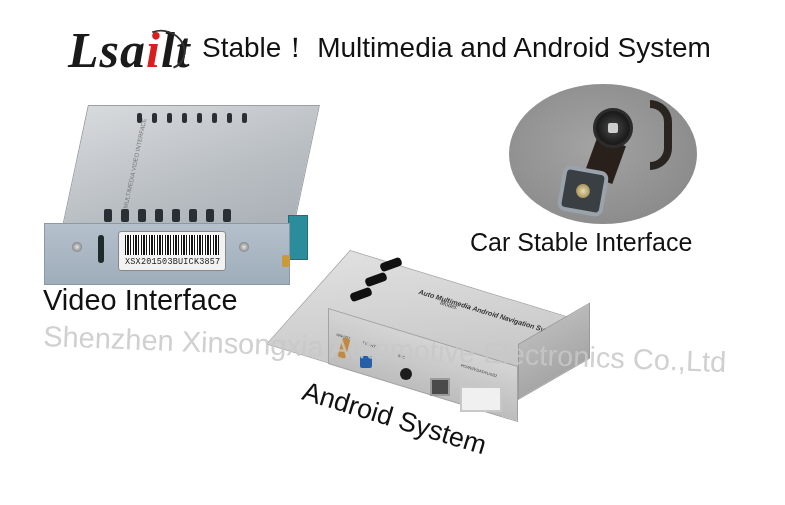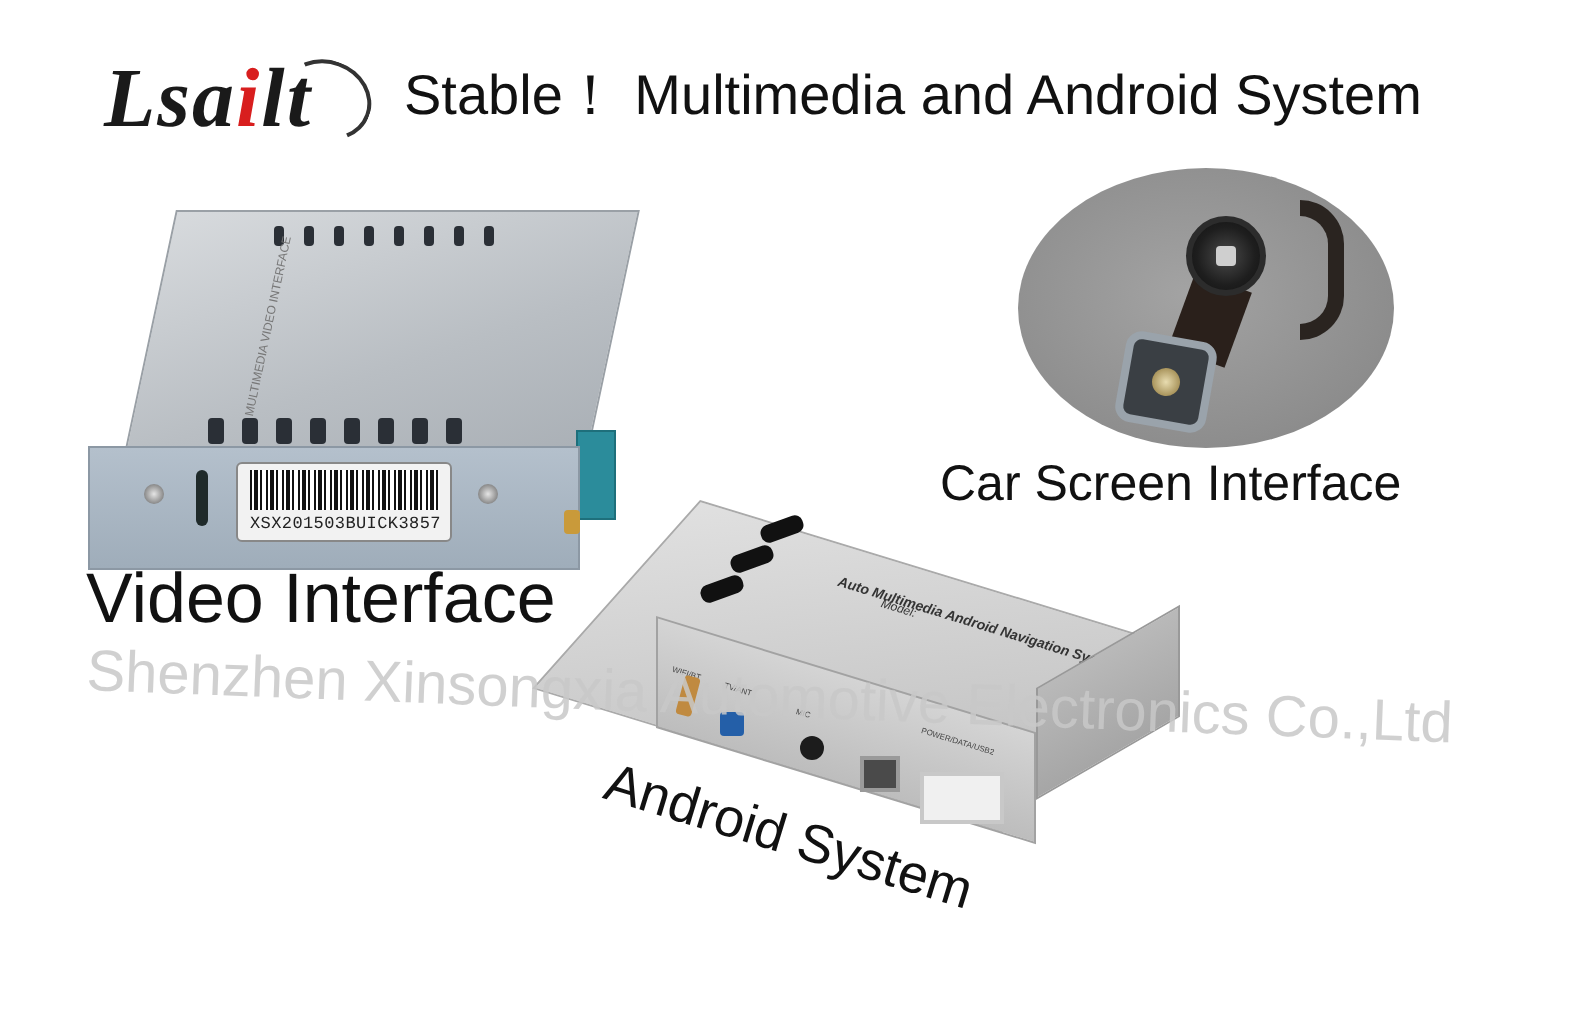--- a/index.html
+++ b/index.html
@@ -1,21 +1,21 @@
 <!DOCTYPE html>
 <html><head>
 <meta charset="utf-8">
 <style>
   * { box-sizing: border-box; margin: 0; padding: 0; }
   html, body { width: 785px; height: 505px; background: #ffffff; overflow: hidden; }
   body { position: relative; font-family: "Liberation Sans", sans-serif; color: #111; }
 
   
   .logo { position: absolute; left: 48px; top: 24px; width: 140px; height: 52px; }
-  .logo-text { position: absolute; left: 4px; top: 2px; font-family: "Liberation Serif", serif; font-style: italic; font-weight: bold; font-size: 42px; letter-spacing: 1px; color: #1a1a1a; line-height: 48px; text-align: center; }
+  .logo-text { position: absolute; left: 20px; top: 2px; font-family: "Liberation Serif", serif; font-style: italic; font-weight: bold; font-size: 50px; letter-spacing: 1px; color: #1a1a1a; line-height: 48px; text-align: center; }
   .logo-text .accent { color: #d81e1e; }
   .logo-swoosh { position: absolute; left: 92px; top: 6px; width: 46px; height: 40px; border: 2px solid #333; border-radius: 50%; border-left-color: transparent; border-bottom-color: transparent; transform: rotate(20deg); }
 
   .headline { position: absolute; left: 202px; top: 30px; font-size: 28px; line-height: 36px; color: #111; white-space: nowrap; }
 
   
   .video-device { position: absolute; left: 42px; top: 105px; width: 270px; height: 185px; }
   .vd-top { position: absolute; left: 20px; top: 0; width: 232px; height: 122px; background: linear-gradient(160deg, #d7dadd 0%, #b9bec3 60%, #aab0b6 100%); transform: skewX(-12deg); transform-origin: bottom left; border: 1px solid #9aa0a6; }
   .vd-front { position: absolute; left: 2px; top: 118px; width: 246px; height: 62px; background: linear-gradient(180deg, #b4c0cc 0%, #9fadba 100%); border: 1px solid #8c98a4; }
   .vd-vent-row { position: absolute; display: flex; gap: 10px; }
@@ -27,21 +27,21 @@
   .vd-board { position: absolute; left: 246px; top: 110px; width: 20px; height: 45px; background: #2b8c9b; border: 1px solid #1e6f7b; }
   .vd-antenna { position: absolute; left: 240px; top: 150px; width: 8px; height: 12px; background: #c99a3a; border-radius: 2px; }
   .screw { position: absolute; width: 10px; height: 10px; border-radius: 50%; background: radial-gradient(circle, #e5e5e5 0%, #7b7b7b 80%); }
   .screw.left { left: 30px; top: 137px; }
   .screw.right { left: 197px; top: 137px; }
   .vd-slot { position: absolute; left: 56px; top: 130px; width: 6px; height: 28px; background: #1f2a2a; border-radius: 3px; }
   .barcode-label { position: absolute; left: 76px; top: 126px; width: 108px; height: 40px; background: #f2f2f2; border: 1px solid #888; border-radius: 3px; padding: 3px 6px; }
   .barcode { height: 20px; background: repeating-linear-gradient(90deg, #111 0 1px, #fff 1px 2px, #111 2px 4px, #fff 4px 5px, #111 5px 6px, #fff 6px 8px); }
   .serial { font-family: "Liberation Mono", monospace; font-size: 8.5px; color: #222; text-align: left; margin-top: 2px; letter-spacing: 0.2px; }
 
-  .caption { position: absolute; font-size: 35px; line-height: 32px; white-space: nowrap; color: #111; }
+  .caption { position: absolute; font-size: 29px; line-height: 32px; white-space: nowrap; color: #111; }
   .caption.video { left: 43px; top: 284px; }
   .caption.car { left: 470px; top: 226px; font-size: 25px; }
   .caption.android { left: 308px; top: 375px; font-size: 27px; transform: rotate(17deg); transform-origin: left top; }
 
   
   .connector-ellipse { position: absolute; left: 509px; top: 84px; width: 188px; height: 140px; border-radius: 50%; background: radial-gradient(ellipse at 45% 45%, #a3a3a3 0%, #8d8d8d 70%, #808080 100%); }
   .conn-cable { position: absolute; left: 650px; top: 100px; width: 22px; height: 70px; border: 8px solid #2a2420; border-left: none; border-radius: 0 30px 30px 0; }
   .conn-upper { position: absolute; left: 593px; top: 108px; width: 40px; height: 40px; border-radius: 50%; background: radial-gradient(circle, #4a4a4a 0%, #1e1e1e 60%, #111 100%); border: 3px solid #2c2c2c; }
   .conn-upper::after { content: ""; position: absolute; left: 12px; top: 12px; width: 10px; height: 10px; background: #cfcfcf; border-radius: 2px; }
   .conn-body { position: absolute; left: 590px; top: 140px; width: 30px; height: 40px; background: #2a201b; transform: rotate(20deg); }
@@ -111,21 +111,21 @@
   <div class="vd-antenna"></div>
 </div>
 <div class="caption video">Video Interface</div>
 
 <div class="connector-ellipse">
 </div>
 <div class="conn-cable"></div>
 <div class="conn-body"></div>
 <div class="conn-upper"></div>
 <div class="conn-lower"></div>
-<div class="caption car">Car Screen Interface</div>
+<div class="caption car">Car Stable Interface</div>
 
 <div class="android-device">
   <div class="ad-top"></div>
   <div class="ad-vent" style="left:60px;top:10px;"></div>
   <div class="ad-vent" style="left:45px;top:25px;"></div>
   <div class="ad-vent" style="left:30px;top:40px;"></div>
   <div class="ad-vent" style="left:235px;top:72px;transform:rotate(-30deg);"></div>
   <div class="ad-vent" style="left:230px;top:88px;transform:rotate(-30deg);"></div>
   <div class="ad-vent" style="left:225px;top:104px;transform:rotate(-30deg);"></div>
   <div class="ad-title">Auto Multimedia Android Navigation System</div>

